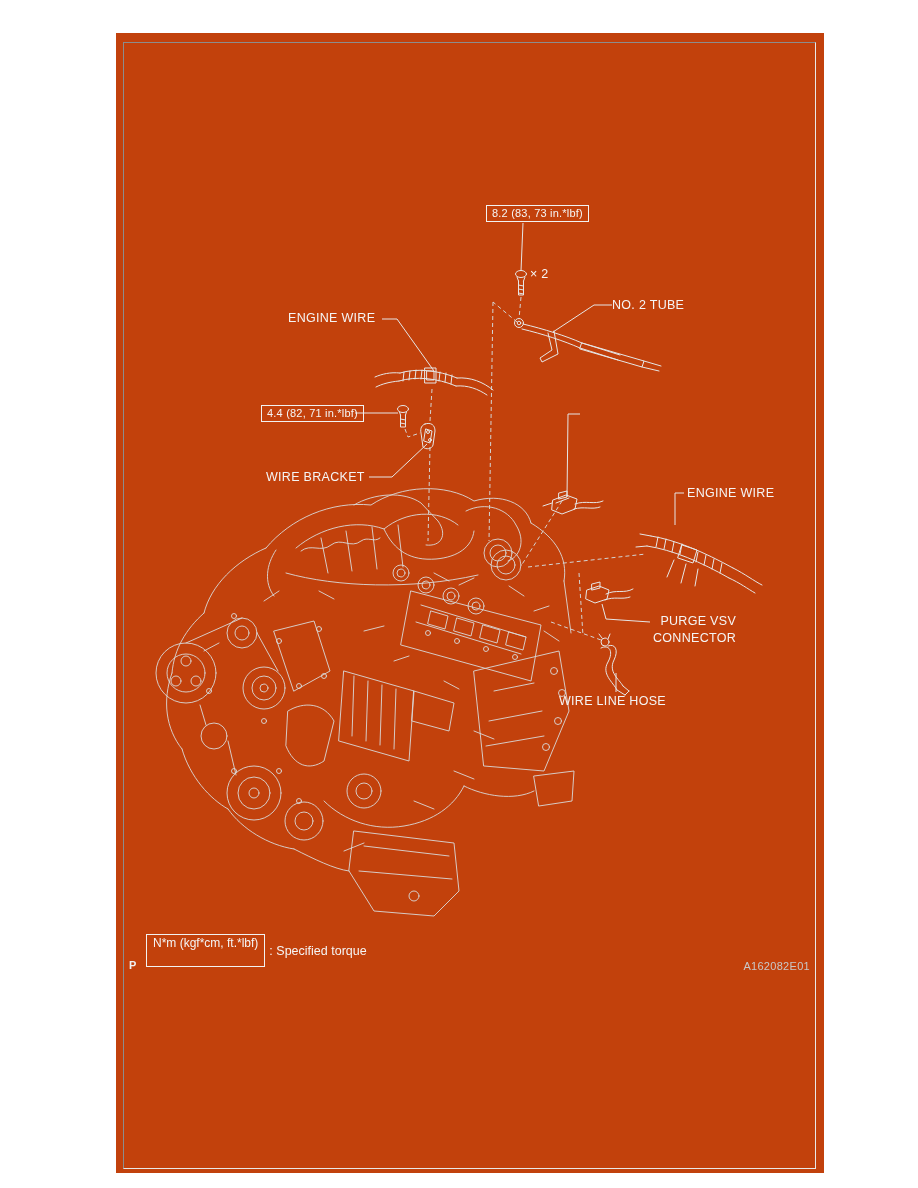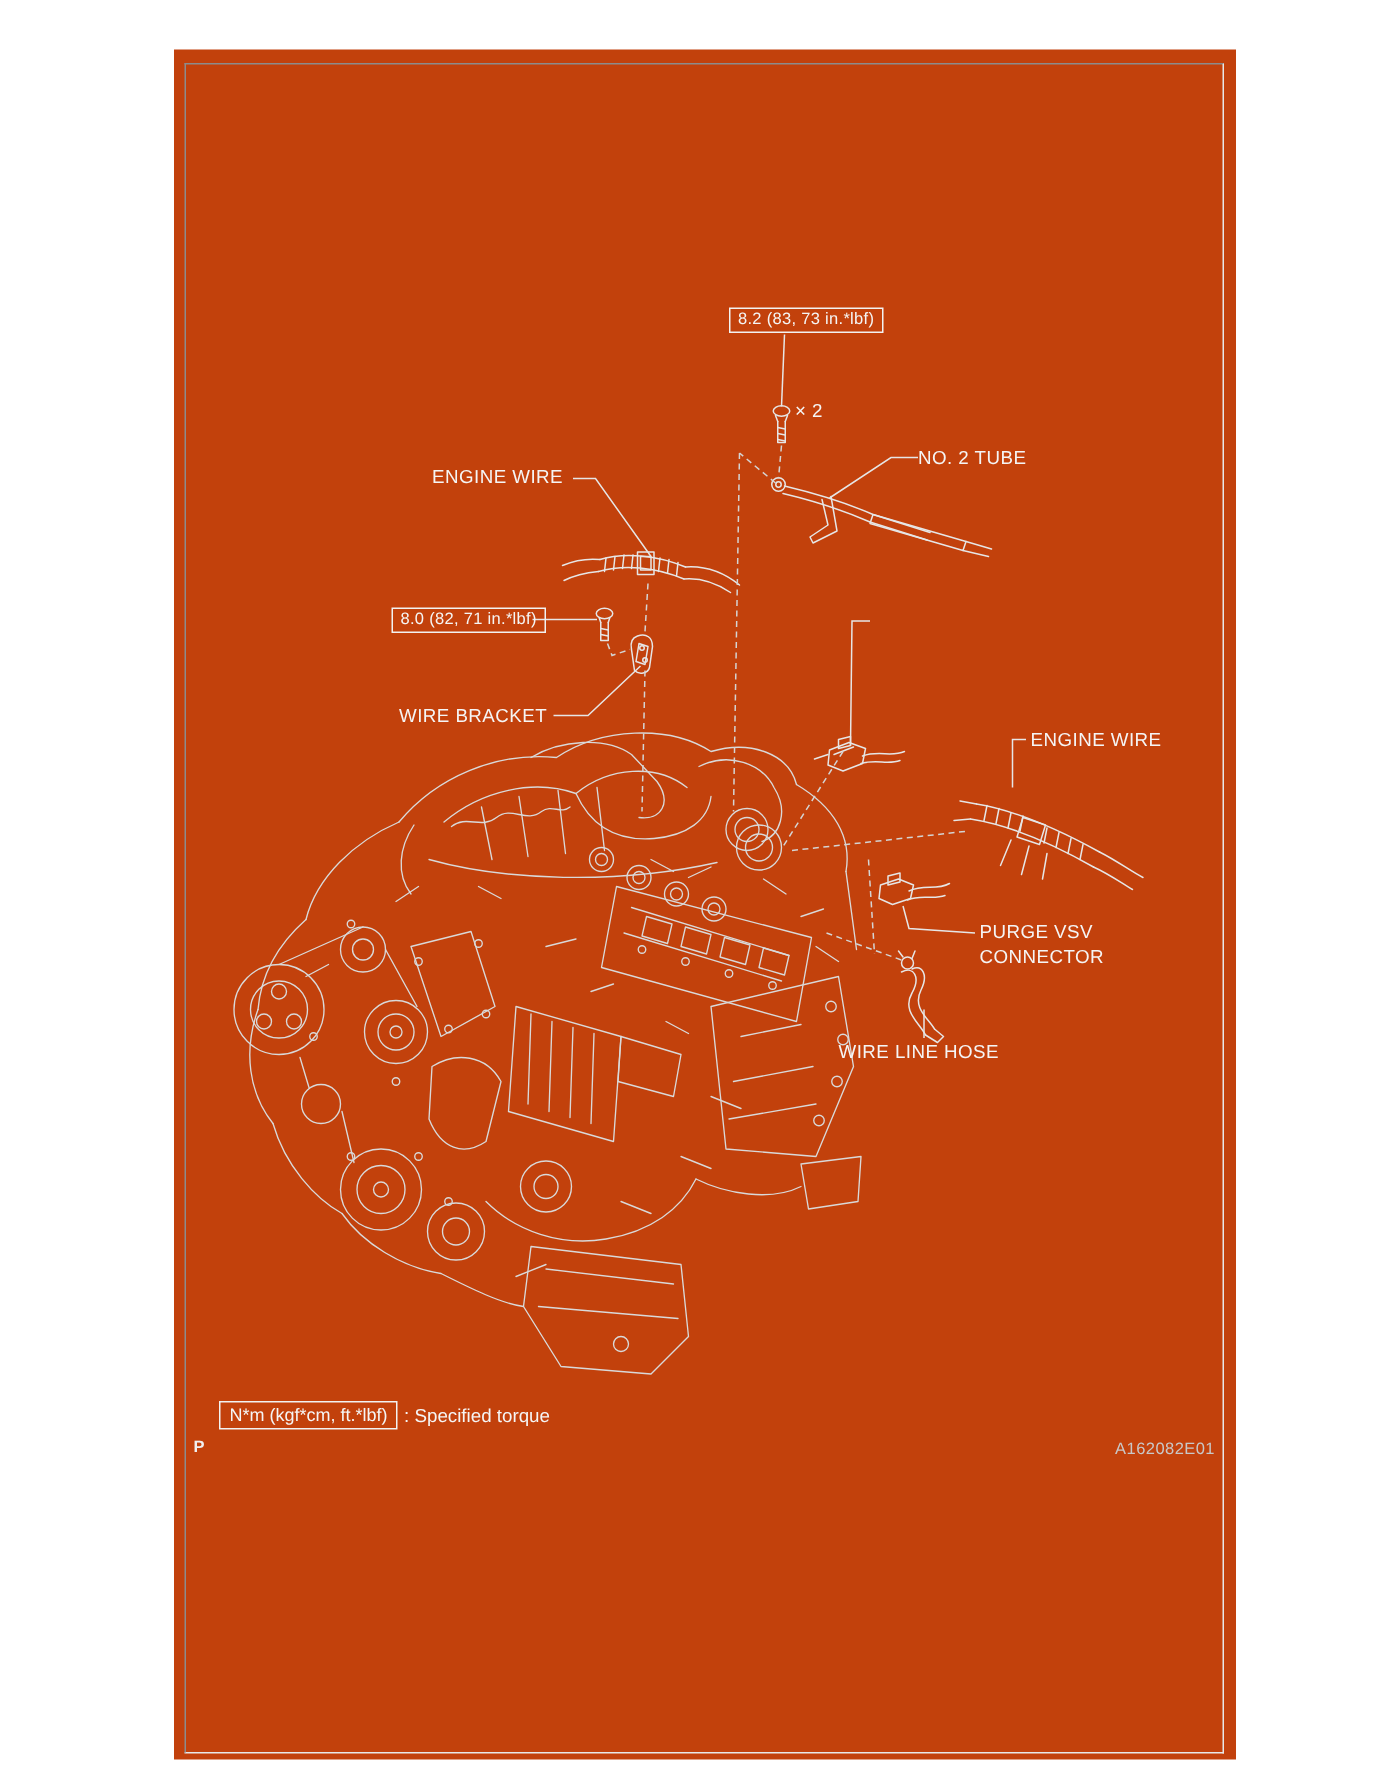--- a/index.html
+++ b/index.html
@@ -8,21 +8,21 @@
   #figure{position:absolute;left:116px;top:33px;width:708px;height:1140px;background:#c2410c;}
   #inner-border{position:absolute;left:7px;top:9px;right:8px;bottom:4px;
         border-top:1px solid #8c8c8c;border-left:1px solid #8c8c8c;
         border-right:1px solid #e8e8e8;border-bottom:1px solid #e8e8e8;}
   svg{position:absolute;left:0;top:0;}
   .lbl{position:absolute;color:#f5f5f5;font-size:12.5px;letter-spacing:.3px;white-space:nowrap;line-height:17px;}
   .torque-box{position:absolute;border:1px solid #f2f2f2;color:#f5f5f5;font-size:11px;
         padding:1px 5px 2px 5px;white-space:nowrap;letter-spacing:.2px;}
   .two-line span{display:block;}
   #legend{position:absolute;left:30px;top:901px;color:#f5f5f5;font-size:12.5px;display:flex;align-items:center;}
-  #legend .legend-box{border:1px solid #f2f2f2;padding:1px 6px 2px 6px;font-size:12px;margin-right:4px;white-space:nowrap;}
+  #legend .legend-box{border:1px solid #f2f2f2;padding:1px 6px 16px 6px;font-size:12px;margin-right:4px;white-space:nowrap;}
   #page-marker{position:absolute;left:13px;top:926px;color:#f0f0f0;font-size:11px;font-weight:bold;}
   #figure-code{position:absolute;right:14px;top:927px;color:#c8c8c8;font-size:11px;letter-spacing:.3px;}
 </style>
 </head>
 <body>
 
 <div id="page">
   <div id="figure">
     <div id="inner-border"></div>
 
@@ -219,25 +219,25 @@
       </g>
     </svg>
 
     <div class="torque-box" style="left:370px;top:172px;">
       <span>8.2 (83, 73 in.*lbf)</span>
     </div>
     <div class="lbl" style="left:414px;top:233px;">× 2</div>
     <div class="lbl" style="left:496px;top:264px;">NO. 2 TUBE</div>
     <div class="lbl" style="left:172px;top:277px;">ENGINE WIRE</div>
     <div class="torque-box" style="left:145px;top:372px;">
-      <span>8.0 (82, 71 in.*lbf)</span>
+      <span>4.4 (82, 71 in.*lbf)</span>
     </div>
     <div class="lbl" style="left:150px;top:436px;text-align:right;">WIRE BRACKET</div>
     <div class="lbl" style="left:571px;top:452px;">ENGINE WIRE</div>
-    <div class="lbl two-line" style="left:537px;top:580px;">
+    <div class="lbl two-line" style="left:537px;top:580px;text-align:right;">
       <span>PURGE VSV</span>
       <span>CONNECTOR</span>
     </div>
     <div class="lbl" style="left:443px;top:660px;">WIRE LINE HOSE</div>
 
     <div id="legend">
       <span class="legend-box">N*m (kgf*cm, ft.*lbf)</span>
       <span>: Specified torque</span>
     </div>
     <div id="page-marker">P</div>

